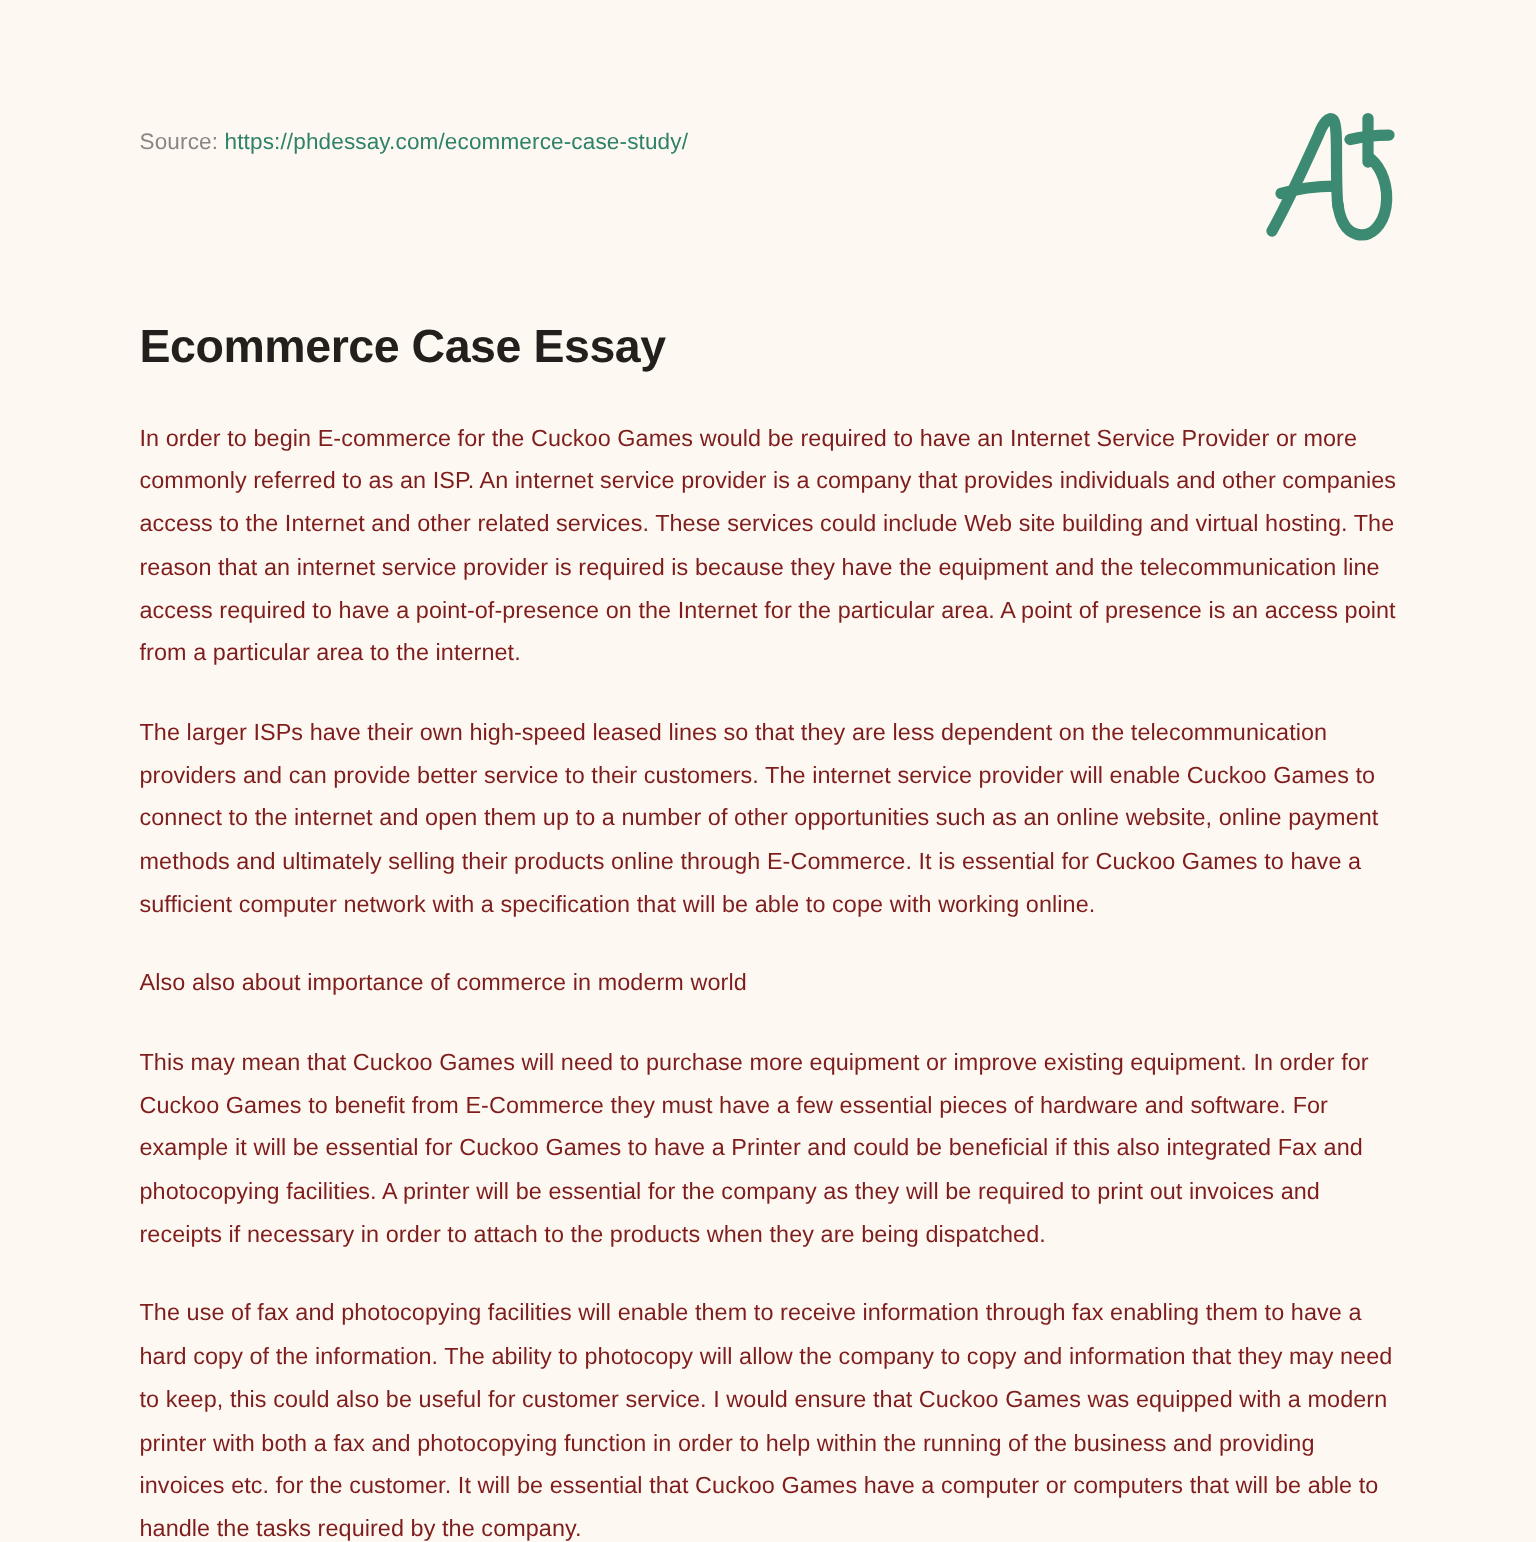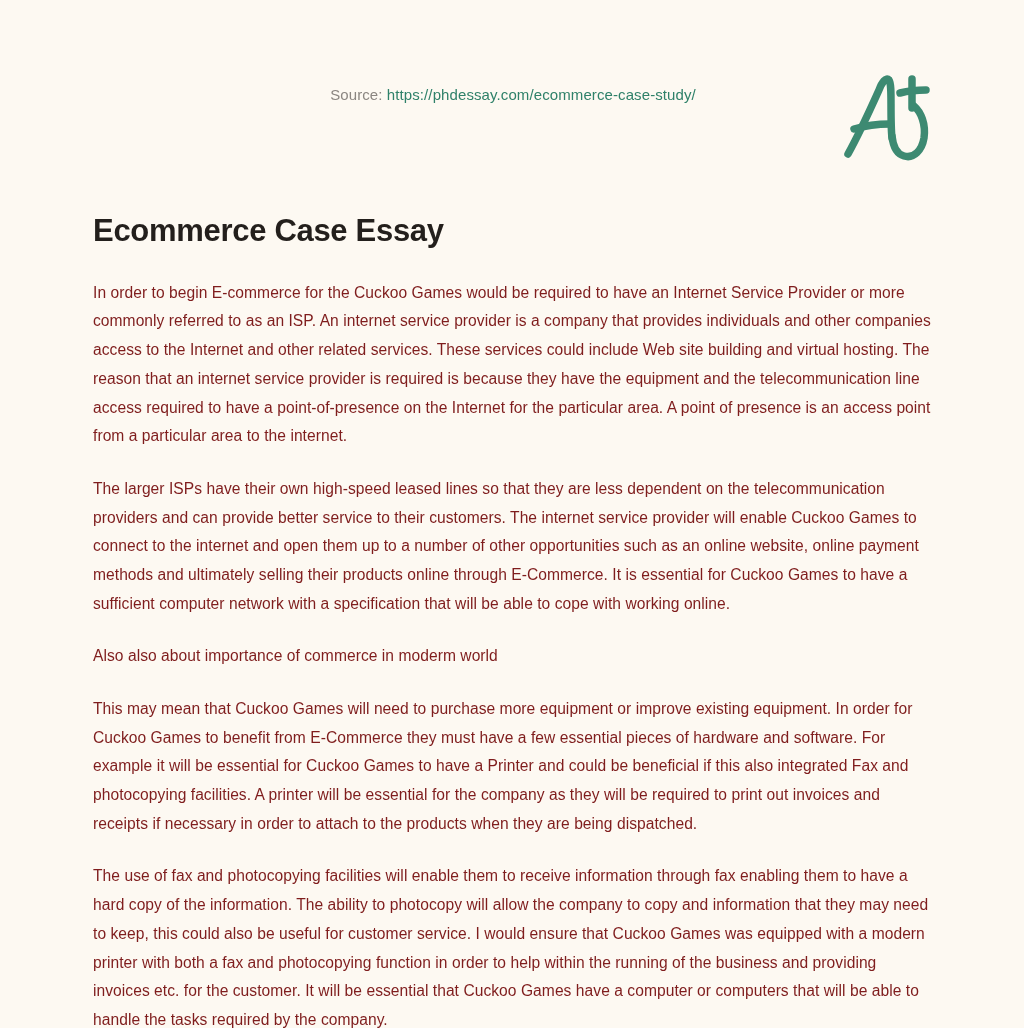--- a/index.html
+++ b/index.html
@@ -36,21 +36,20 @@
     letter-spacing: -0.2px;
     line-height: 1.2;
     margin: 0;
   }
   .source-line {
     margin: 17px 0 0 0;
     font-size: 15px;
     line-height: 1.3;
     color: #8b8681;
     letter-spacing: 0.1px;
-    text-align: center;
   }
   .source-label {
     color: #8b8681;
   }
   .source-url {
     color: #2f8169;
     text-decoration: none;
   }
 
   

